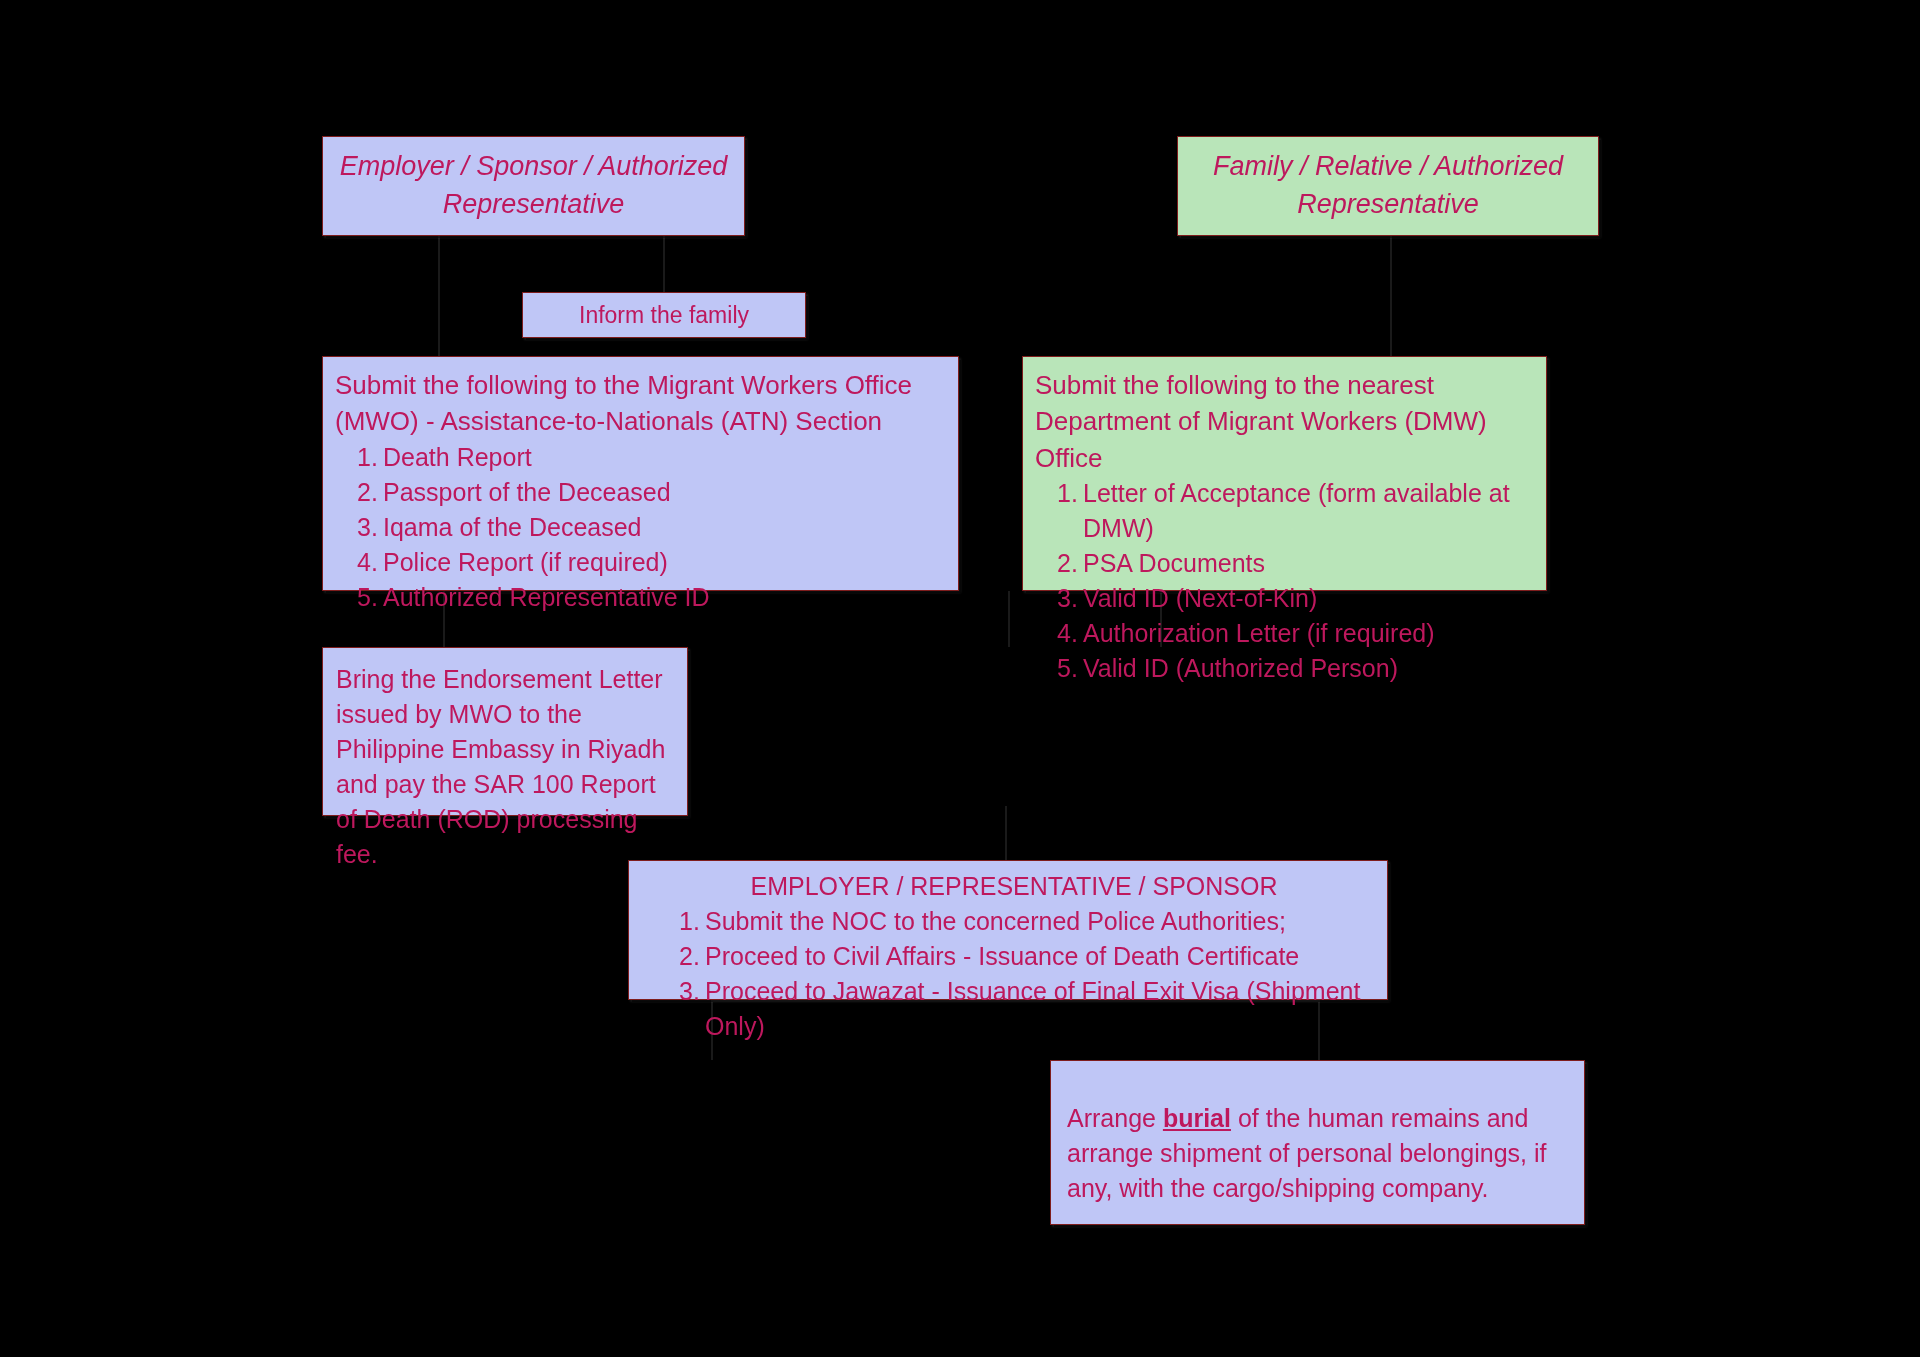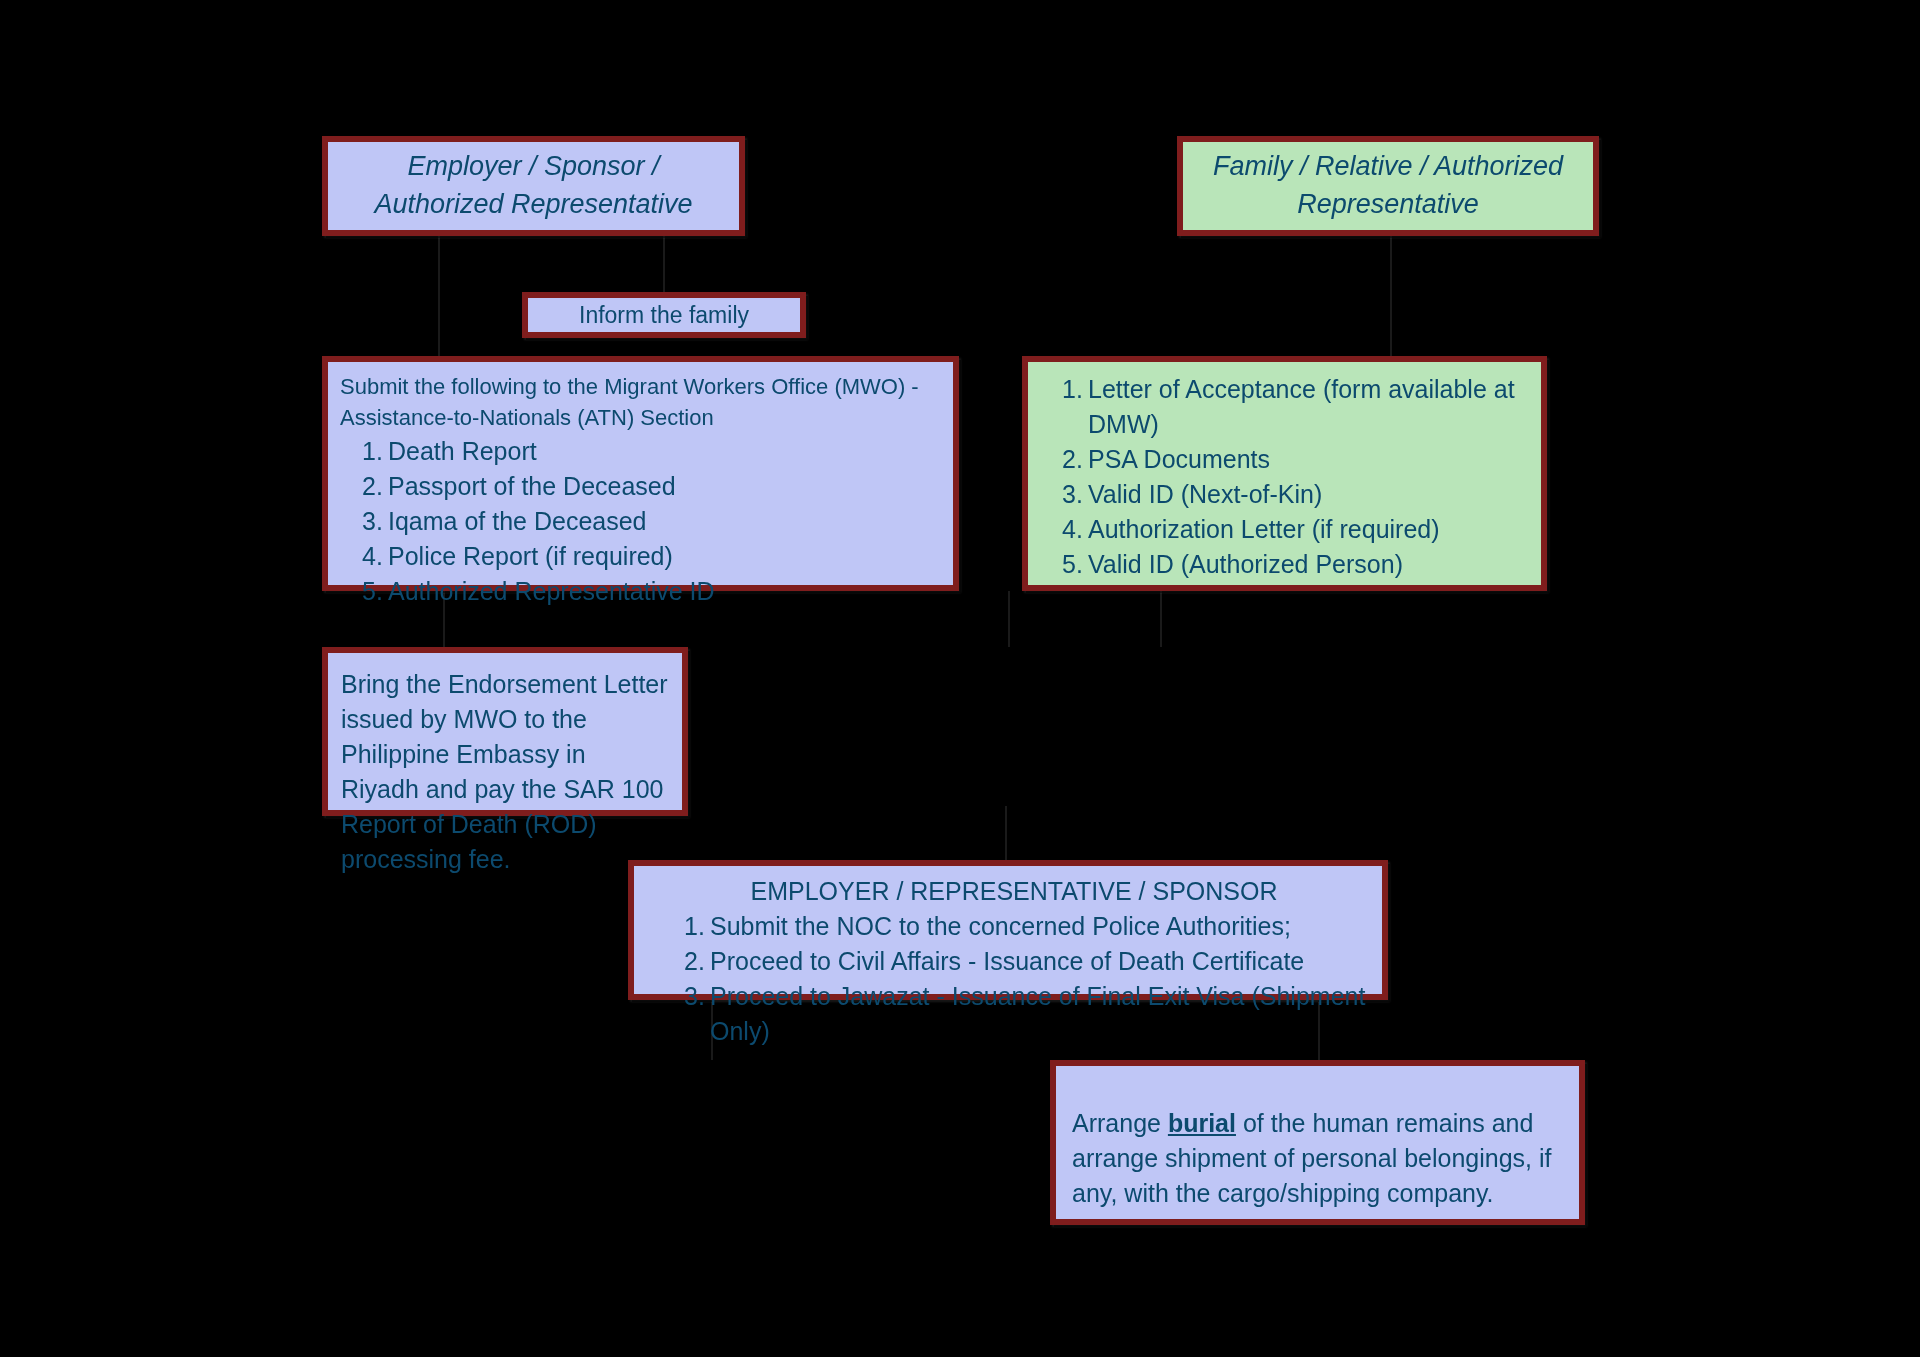--- a/index.html
+++ b/index.html
@@ -15,23 +15,23 @@
     position: absolute;
     background: #1a1a1a;
     z-index: 1;
   }
   .conn.v { width: 2px; }
   .conn.h { height: 2px; }
 
   .node {
     position: absolute;
     z-index: 3;
-    border: 6px solid #7f1d1d;
+    border: 1px solid #7f1d1d;
     box-shadow: 3px 3px 0 -1px rgba(0,0,0,0.55), 2px 2px 2px rgba(255,255,255,0.10);
-    color: #0c4a6e;
+    color: #be185d;
     line-height: 1.40;
   }
   .node.blue   { background: #bfc6f6; }
   .node.green  { background: #b9e5b9; }
   .node.orange { background: #f9c179; }
 
   .inner { padding: 10px 12px; }
 
   .hdr {
     display: flex; align-items: center; justify-content: center;
@@ -45,21 +45,21 @@
   .centered-one-line {
     display: flex; align-items: center; justify-content: center;
     height: 100%;
     font-size: 23px;
     text-align: center;
   }
 
   .para { font-size: 25px; }
   .para.p-left { padding: 14px 13px; }
 
-  .lead { font-size: 22px; }
+  .lead { font-size: 26px; }
 
   ol.items {
     list-style: none;
     margin: 0; padding: 0;
     font-size: 25px;
     counter-reset: it;
   }
   ol.items > li {
     counter-increment: it;
     display: flex;
@@ -131,20 +131,21 @@
           </li>
         <li>
             <span>Authorized Representative ID</span>
           </li>
       </ol>
     </div>
   </div>
 
   <div class="node green" style="left:1022px; top:356px; width:525px; height:235px;">
     <div class="inner">
+      <div class="lead">Submit the following to the nearest Department of Migrant Workers (DMW) Office</div>
       <ol class="items">
         <li>
             <span>Letter of Acceptance (form available at DMW)</span>
           </li>
         <li>
             <span>PSA Documents</span>
           </li>
         <li>
             <span>Valid ID (Next-of-Kin)</span>
           </li>

